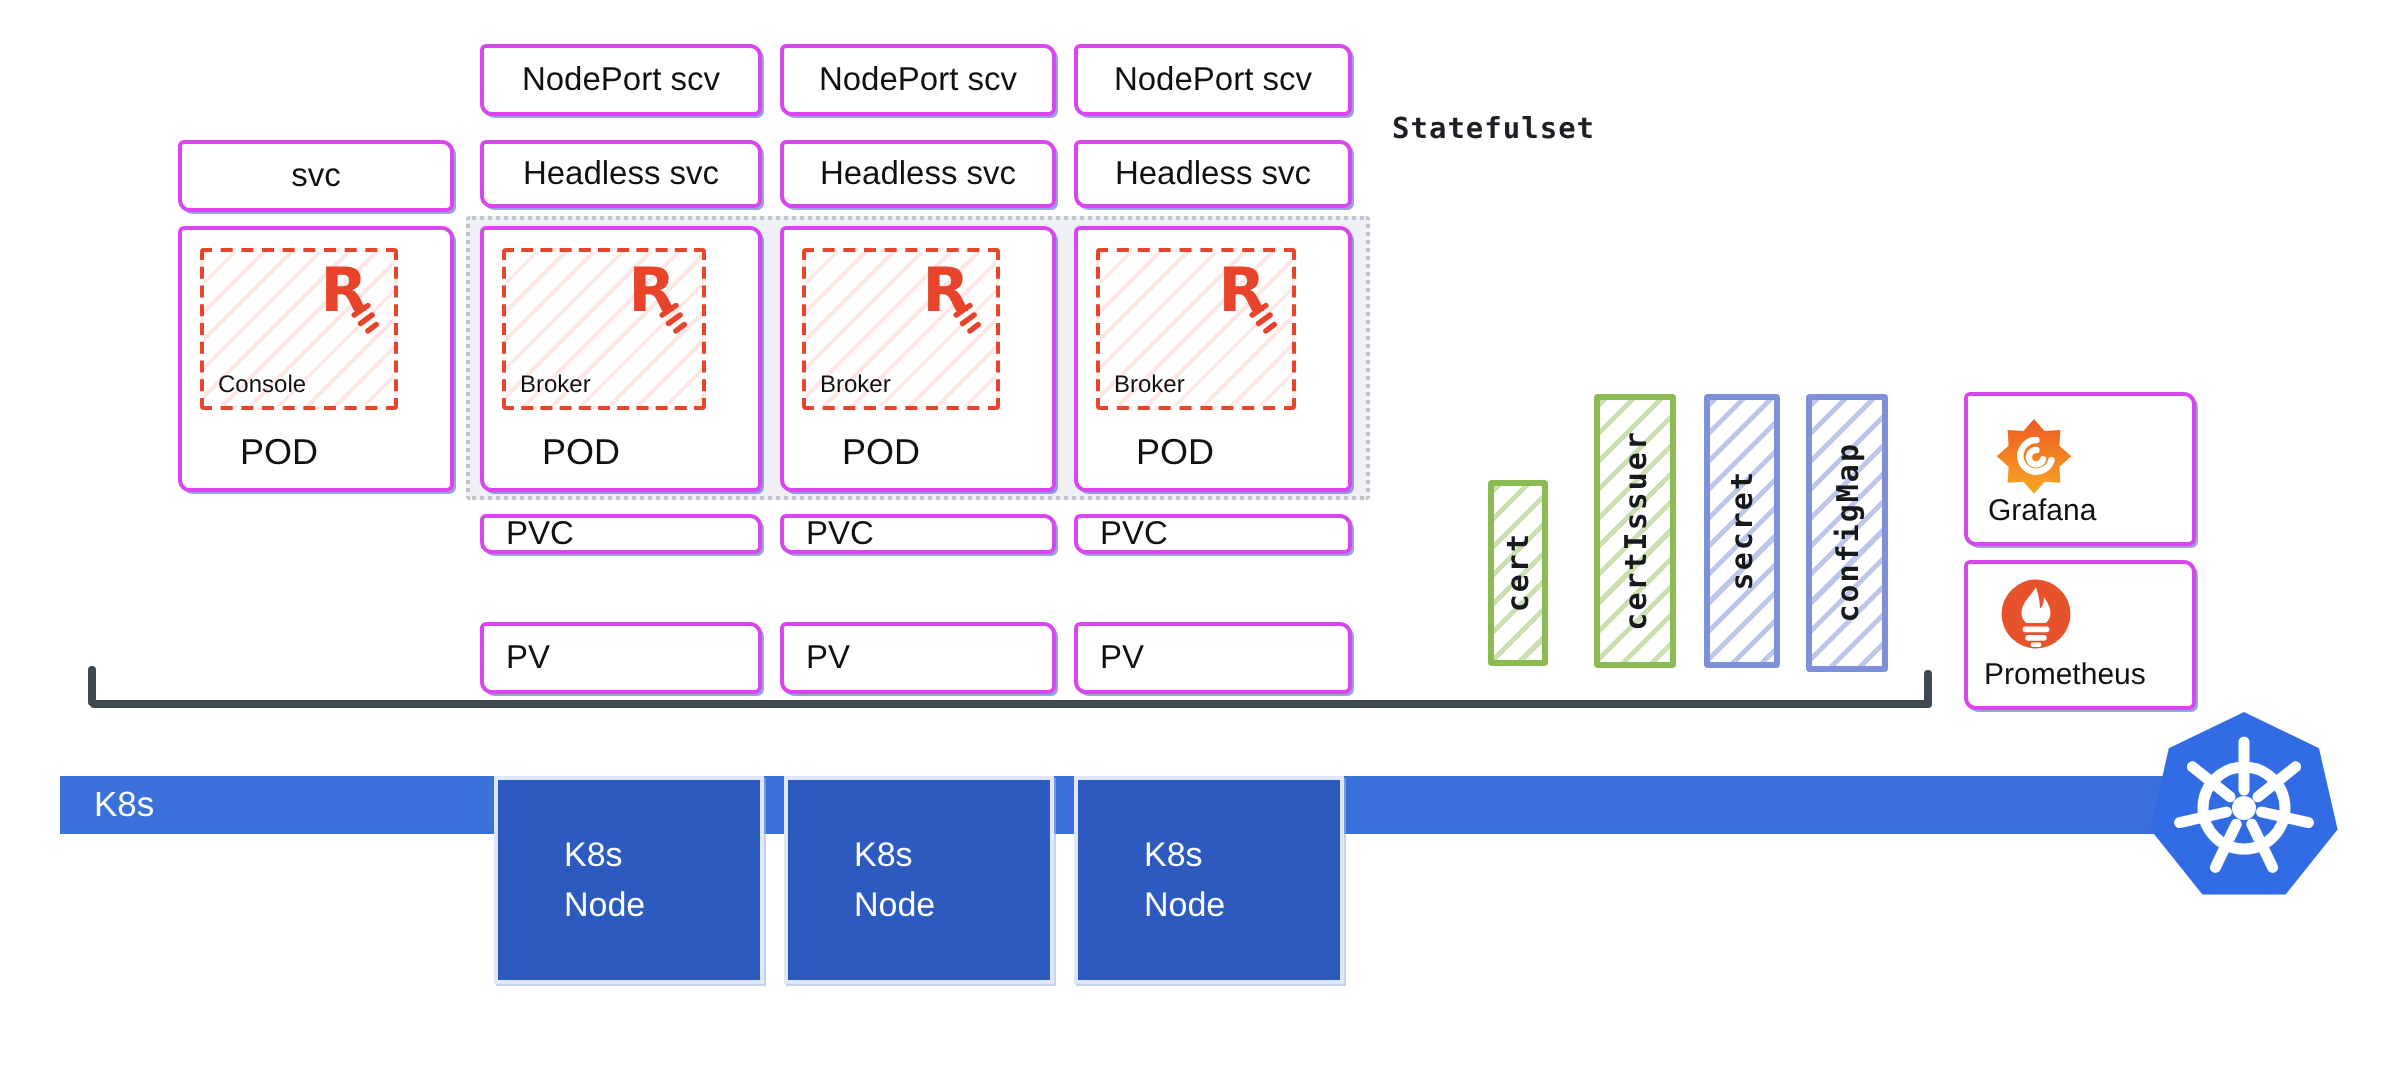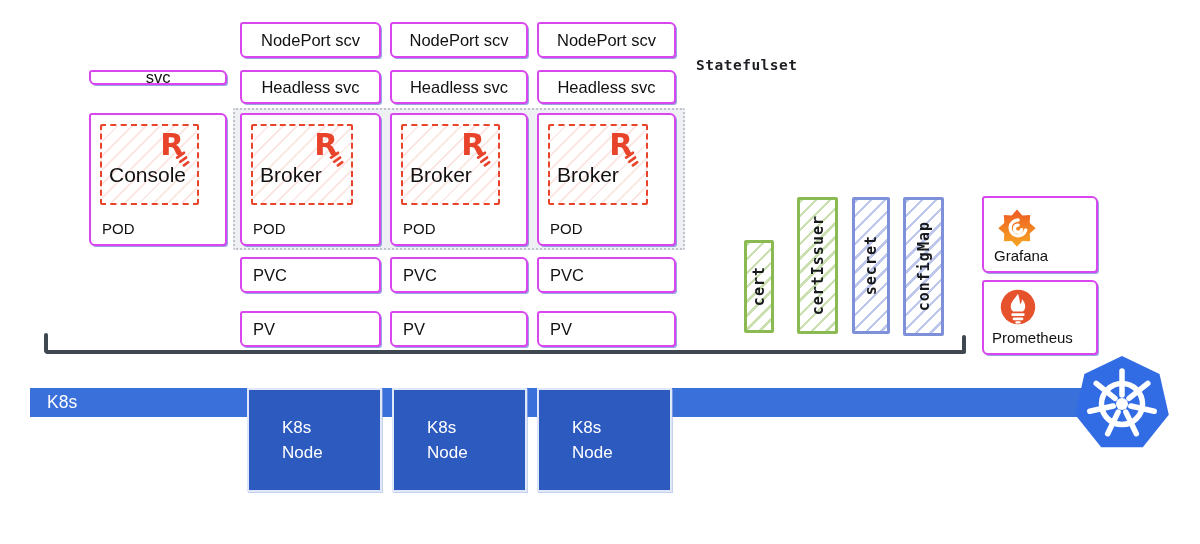--- a/index.html
+++ b/index.html
@@ -13,32 +13,32 @@
     box-shadow:1.5px 1.5px 0 -0.5px rgba(64,86,200,.55);
     display:flex;align-items:center;justify-content:center;
     font-size:16.5px;color:#111;}
   .lefttext{justify-content:flex-start;padding-left:11px;}
 
   
   .colA{left:89px;width:138px}.colB{left:240px;width:141px}
   .colC{left:390px;width:138px}.colD{left:537px;width:139px}
   .row-nodeport{top:22px;height:36px}
   .row-headless{top:70px;height:34px}
-  .row-svc{top:70px;height:15px}
+  .row-svc{top:70px;height:36px}
   .row-pod{top:113px;height:133px}
-  .row-pvc{top:257px;height:36px}
+  .row-pvc{top:257px;height:20px}
   .row-pv{top:311px;height:36px}
 
   
   .podbox{align-items:flex-start;justify-content:flex-start;}
-  .pod-label{position:absolute;left:11px;bottom:7px;font-size:15px;}
+  .pod-label{position:absolute;left:29px;bottom:7px;font-size:18px;}
   .red-dashed{position:absolute;left:9px;top:9px;right:26px;height:77px;
     border:2.5px dashed #e8432b;border-radius:2px;
     background:repeating-linear-gradient(135deg,rgba(233,75,52,.13) 0 2px,transparent 2px 10px);}
-  .app-label{position:absolute;left:7px;bottom:16px;font-size:21px;color:#111;}
+  .app-label{position:absolute;left:7px;bottom:4px;font-size:12px;color:#111;}
   .r-logo{position:absolute;right:4px;top:1px;width:36px;height:40px;}
 
   
   .ss-group{position:absolute;left:233px;top:108px;width:452px;height:142px;
     background:#eef0f3;border:2px dotted #bfc4ca;border-radius:2px;box-sizing:border-box;}
   .mono{font-family:"DejaVu Sans Mono",monospace;}
   .ss-label{position:absolute;left:696px;top:57px;font-size:14.5px;
     letter-spacing:.5px;color:#1d1f24;font-weight:700;}
 
   

